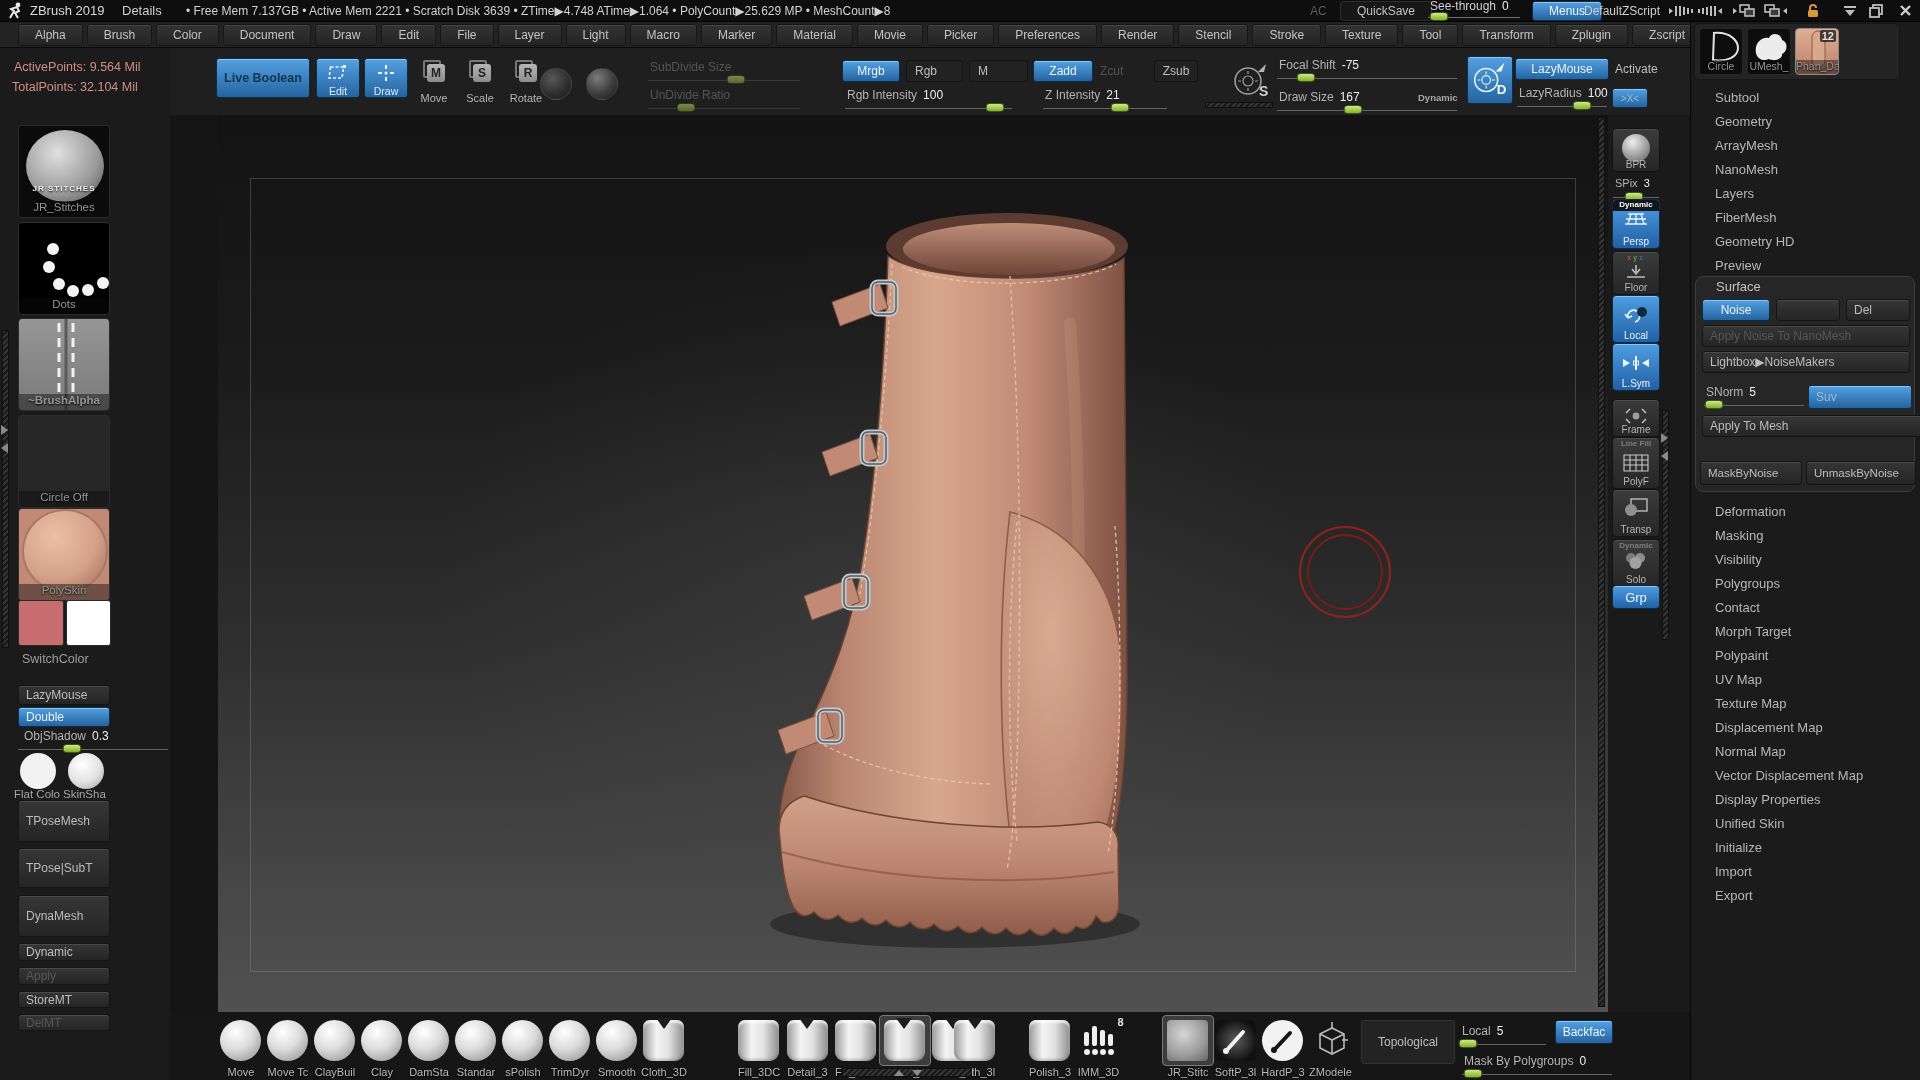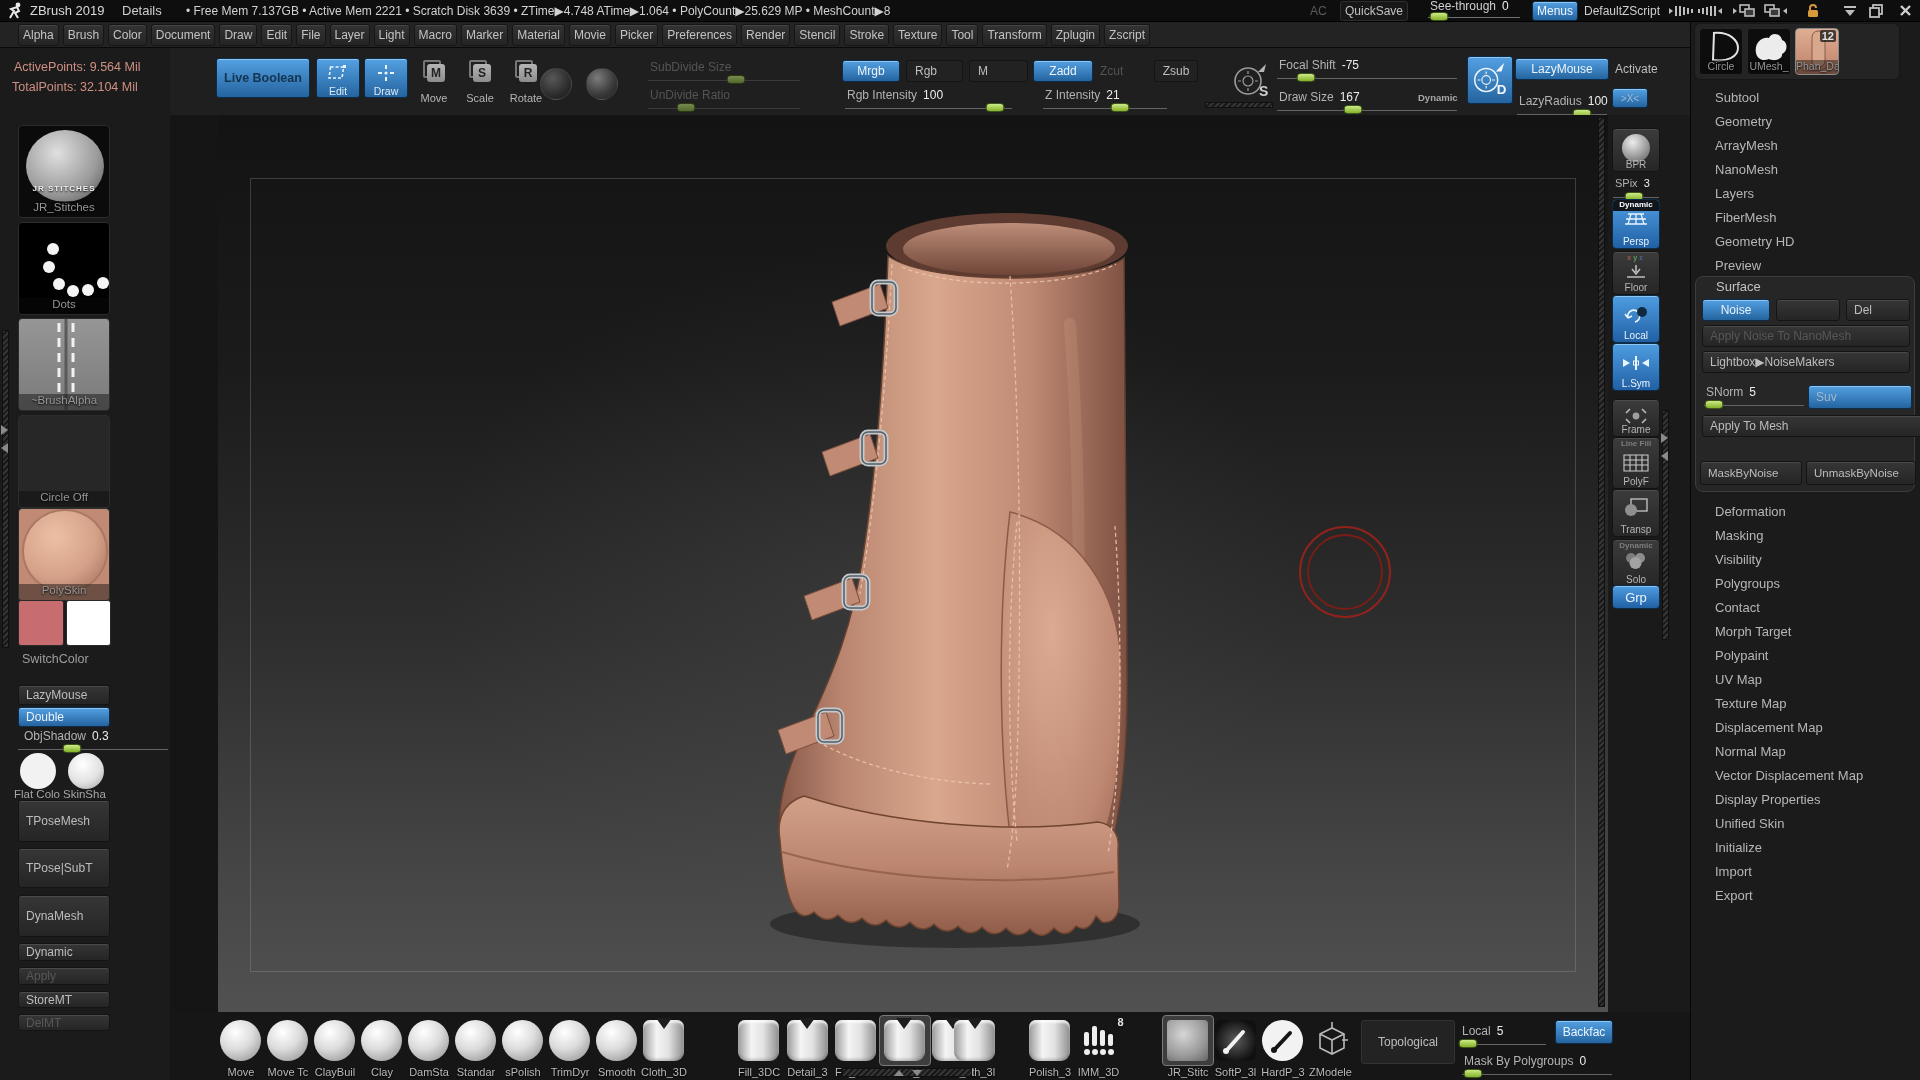--- a/index.html
+++ b/index.html
@@ -44,21 +44,21 @@
   .sel{background:#3d3d3d;border:1px solid #7a7a7a;border-radius:4px;}
   .badge{position:absolute;top:-2px;right:-4px;font-size:11px;font-weight:bold;color:#e3e3e3;background:rgba(20,20,20,.75);
       padding:0 2px;border-radius:2px;}
   
   .rsb{position:absolute;left:4px;width:46px;border-radius:4px;background:linear-gradient(#3b3b3b,#262626);
       border:1px solid #131313;box-shadow:inset 0 1px 0 #4d4d4d;overflow:hidden;}
   .rsb.blue{background:linear-gradient(#4f9de2,#2160a4);box-shadow:inset 0 1px 0 #8cc4ef;border-color:#0d2c49;}
   .rsb .rl{position:absolute;left:0;right:0;bottom:1px;text-align:center;font-size:10px;color:#b5b5b5;}
   .rsb.blue .rl{color:#eaf4fb;}
   .rsb .rt{position:absolute;left:0;right:0;top:1px;text-align:center;font-size:8px;font-weight:bold;color:#7d7d7d;}
-  .mb{height:20px;padding:0 4px;display:inline-flex;align-items:center;background:linear-gradient(#333333,#242424);
+  .mb{height:20px;padding:0 16px;display:inline-flex;align-items:center;background:linear-gradient(#333333,#242424);
       border:1px solid #161616;box-shadow:inset 0 1px 0 #454545;border-radius:3px;font-size:12px;color:#c3c3c3;}
   .msr{position:relative;width:22px;height:22px;margin:0 auto;}
   .msr .sq{position:absolute;left:4px;top:4px;width:18px;height:18px;background:linear-gradient(#b5b5b5,#8c8c8c);
       border-radius:3px;display:flex;align-items:center;justify-content:center;font-weight:bold;font-size:12px;color:#222;}
   .msr .bk{position:absolute;left:0;top:0;width:14px;height:14px;border:2px solid #777;border-radius:2px;}
   .iconlab{position:absolute;left:0;right:0;bottom:0;text-align:center;font-size:11px;color:#b5b5b5;}
 </style>
 </head>
 <body>
 
@@ -255,21 +255,21 @@
     <div class="a zb blue" style="left:1297px;top:8px;width:46px;height:48px;">
       <svg width="44" height="44" viewBox="0 0 46 46">
         <circle cx="19" cy="23" r="12" fill="none" stroke="#eaf4fc" stroke-width="1.6"></circle>
         <circle cx="19" cy="23" r="4.5" fill="none" stroke="#eaf4fc" stroke-width="1.2"></circle>
         <path d="M19,17 v-3 M19,29 v3 M13,23 h-3 M25,23 h3" stroke="#eaf4fc" stroke-width="1.2"></path>
         <path d="M29,14 L38,5 L35,14 Z" fill="#f2f8fd"></path>
         <text x="30" y="38" font-size="14" font-weight="bold" fill="#f2f8fd" font-family="Liberation Sans">D</text>
       </svg>
     </div>
     <div class="a zb blue" style="left:1345px;top:10px;width:94px;height:22px;">LazyMouse</div>
-    <div class="a sl" style="left:1347px;top:46px;width:90px;">
+    <div class="a sl" style="left:1347px;top:38px;width:90px;">
       <div class="srow">
           <span class="lab">LazyRadius</span>
           <span class="val">100</span>
         </div>
       <div class="track"></div>
         <div class="knob" style="left:72%"></div>
     </div>
     <span class="a" style="left:1445px;top:14px;font-size:12px;color:#bdbdbd;">Activate</span>
     <div class="a zb blue dimtext" style="left:1442px;top:40px;width:36px;height:20px;font-size:10px;">&gt;X&lt;</div>
   </div>
@@ -285,21 +285,21 @@
         </div>
         <div class="tile a" style="top: 174px; background: rgb(0, 0, 0);">
           <div style="position: absolute; left: 28px; top: 20px; width: 12px; height: 12px; border-radius: 50%; background: rgb(244, 244, 244);"></div>
           <div style="position: absolute; left: 24px; top: 38px; width: 12px; height: 12px; border-radius: 50%; background: rgb(244, 244, 244);"></div>
           <div style="position: absolute; left: 34px; top: 55px; width: 12px; height: 12px; border-radius: 50%; background: rgb(244, 244, 244);"></div>
           <div style="position: absolute; left: 48px; top: 62px; width: 12px; height: 12px; border-radius: 50%; background: rgb(244, 244, 244);"></div>
           <div style="position: absolute; left: 63px; top: 61px; width: 12px; height: 12px; border-radius: 50%; background: rgb(244, 244, 244);"></div>
           <div style="position: absolute; left: 78px; top: 54px; width: 12px; height: 12px; border-radius: 50%; background: rgb(244, 244, 244);"></div>
           <div class="tlabel">Dots</div>
         </div>
-        <div class="tile a" style="top: 270px; background: linear-gradient(rgb(150, 150, 150), rgb(122, 122, 122));">
+        <div class="tile a" style="top: 270px; background: linear-gradient(rgb(150, 150, 150), rgb(122, 122, 122)); font-weight: bold;">
           <svg width="92" height="93" style="position:absolute;left:0;top:0">
             <path d="M40,4 V80 M54,4 V80" stroke="#f2f2f2" stroke-width="3" stroke-dasharray="9 6"></path>
             <path d="M47,0 V93" stroke="#5a5a5a" stroke-width="3"></path>
           </svg>
           <div class="tlabel">~BrushAlpha</div>
         </div>
         <div class="tile a" style="top: 367px; background: rgb(39, 39, 39);">
           <div class="tlabel">Circle Off</div>
         </div>
         <div class="tile a" style="top: 460px; background: rgb(192, 138, 116);">

